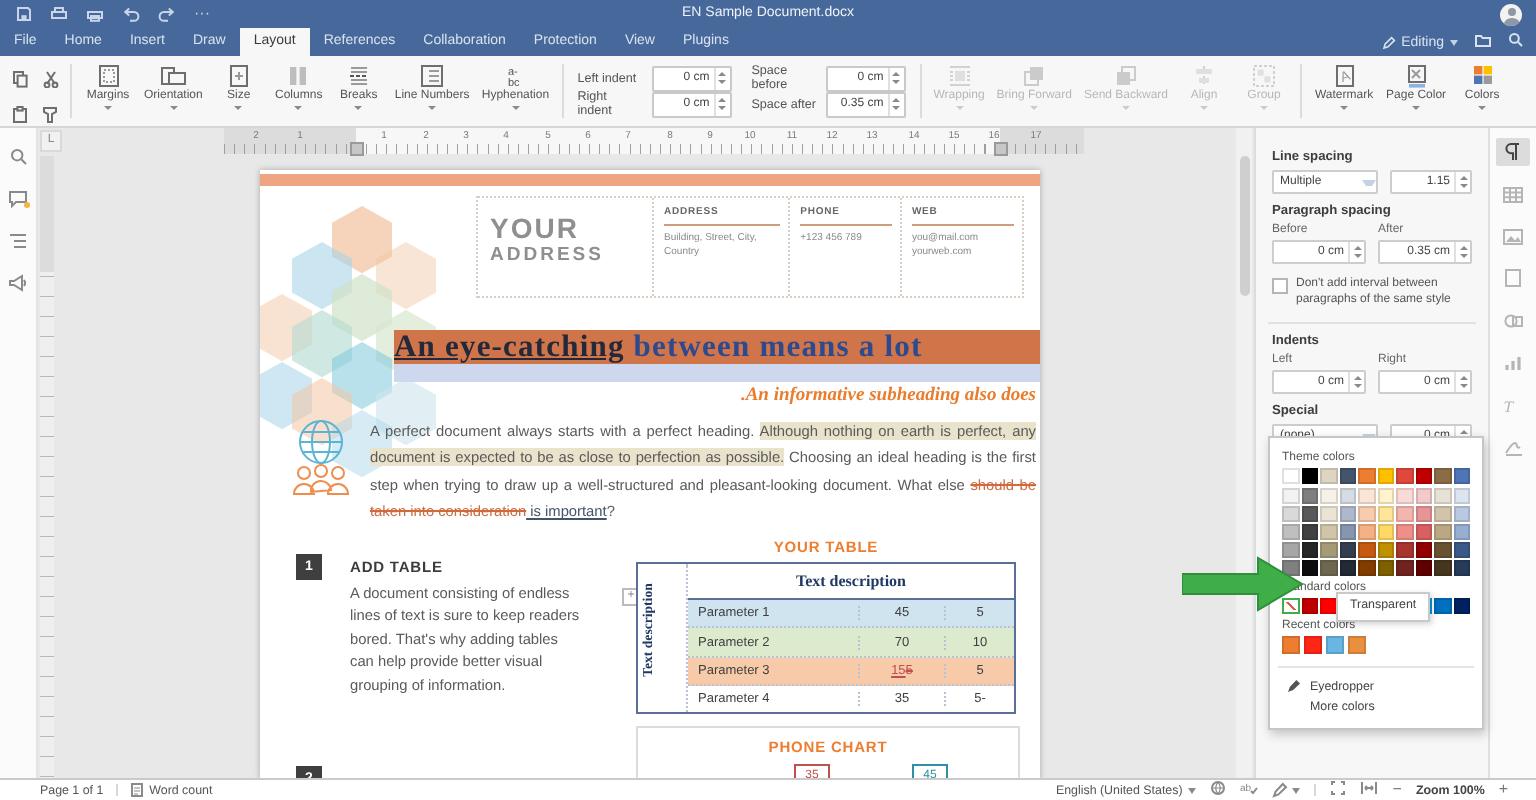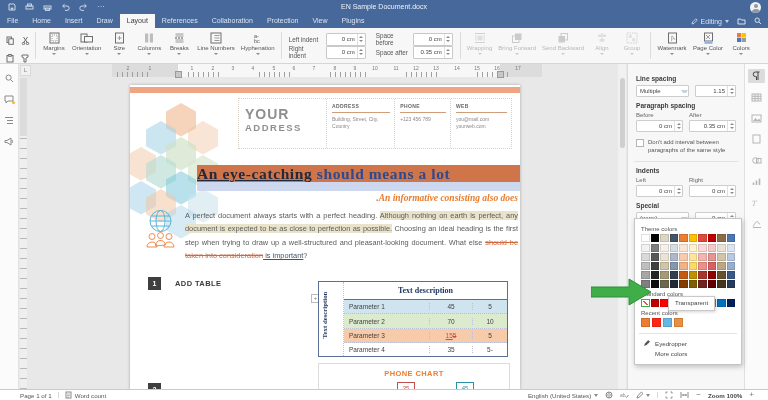--- a/index.html
+++ b/index.html
@@ -577,42 +577,44 @@
         <div class="h">PHONE</div>
         <div class="v">+123 456 789</div>
       </div>
       <div class="cc cc3">
         <div class="h">WEB</div>
         <div class="v"><span>you@mail.com</span><br><span>yourweb.com</span></div>
       </div>
     </div>
 
     <div class="heading" style="background: rgb(208, 116, 74);">
-      <span class="h1a" style="color: rgb(35, 41, 58);">An eye-catching</span><span class="h1b" style="color: rgb(45, 74, 142);"> should means a lot</span>
+      <span class="h1a" style="color: rgb(35, 41, 58);">An eye-catching</span><span class="h1b" style="color: rgb(45, 74, 142);"> between means a lot</span>
     </div>
     <div class="sel-band" style="background: rgb(205, 215, 238);"></div>
-    <div class="subheading" style="color: rgb(232, 125, 46);">.An informative consisting also does</div>
+    <div class="subheading" style="color: rgb(232, 125, 46);">.An informative subheading also does</div>
 
     <span class="globe-ppl">
       <svg width="33" height="39" viewBox="0 0 33 39">
         <circle cx="16.5" cy="12" r="10.5" fill="none" stroke="#5ab4d8"></circle>
         <ellipse cx="16.5" cy="12" rx="4.5" ry="10.5" fill="none" stroke="#5ab4d8"></ellipse>
         <path d="M6 12h21M7.5 7h18M7.5 17h18" stroke="#5ab4d8" fill="none"></path>
         <circle cx="8" cy="27.5" r="3" fill="none" stroke="#ef8d4e"></circle>
         <circle cx="16.5" cy="26.5" r="3" fill="none" stroke="#ef8d4e"></circle>
         <circle cx="25" cy="27.5" r="3" fill="none" stroke="#ef8d4e"></circle>
         <path d="M3 38a5 5 0 0 1 10 0zM11.5 37a5 5 0 0 1 10-1zM20 38a5 5 0 0 1 10 0z" fill="none" stroke="#ef8d4e"></path>
       </svg>
     </span>
 
     <div class="bodypara"><span>A perfect document always starts with a perfect heading. </span><span class="hl" style="background: rgb(233, 227, 203);">Although nothing on earth is perfect, any document is expected to be as close to perfection as possible.</span><span> Choosing an ideal heading is the first step when trying to draw up a well-structured and pleasant-looking document. What else </span><span class="del" style="color: rgb(207, 106, 63);">should be taken into consideration</span><span class="ins"> is important</span><span>?</span></div>
 
     <div class="secnum" style="left:18px;top:192px">1</div>
     <div class="sec-title">ADD TABLE</div>
-
+    <div class="sec-text">A document consisting of endless lines of text is sure to keep readers bored. That's why adding tables can help provide better visual grouping of information.</div>
+
+    <div class="yt-label" style="color: rgb(237, 125, 49);">YOUR TABLE</div>
     <div class="tbl-handle">+</div>
     <div class="doctable">
       <div class="dt-side">
           <span>Text description</span>
         </div>
       <div class="dt-main">
         <div class="dt-header">Text description</div>
         <div id="dtbody">
             <div class="drow" style="background: rgb(207, 228, 239);">
               <span class="c1">Parameter 1</span>

